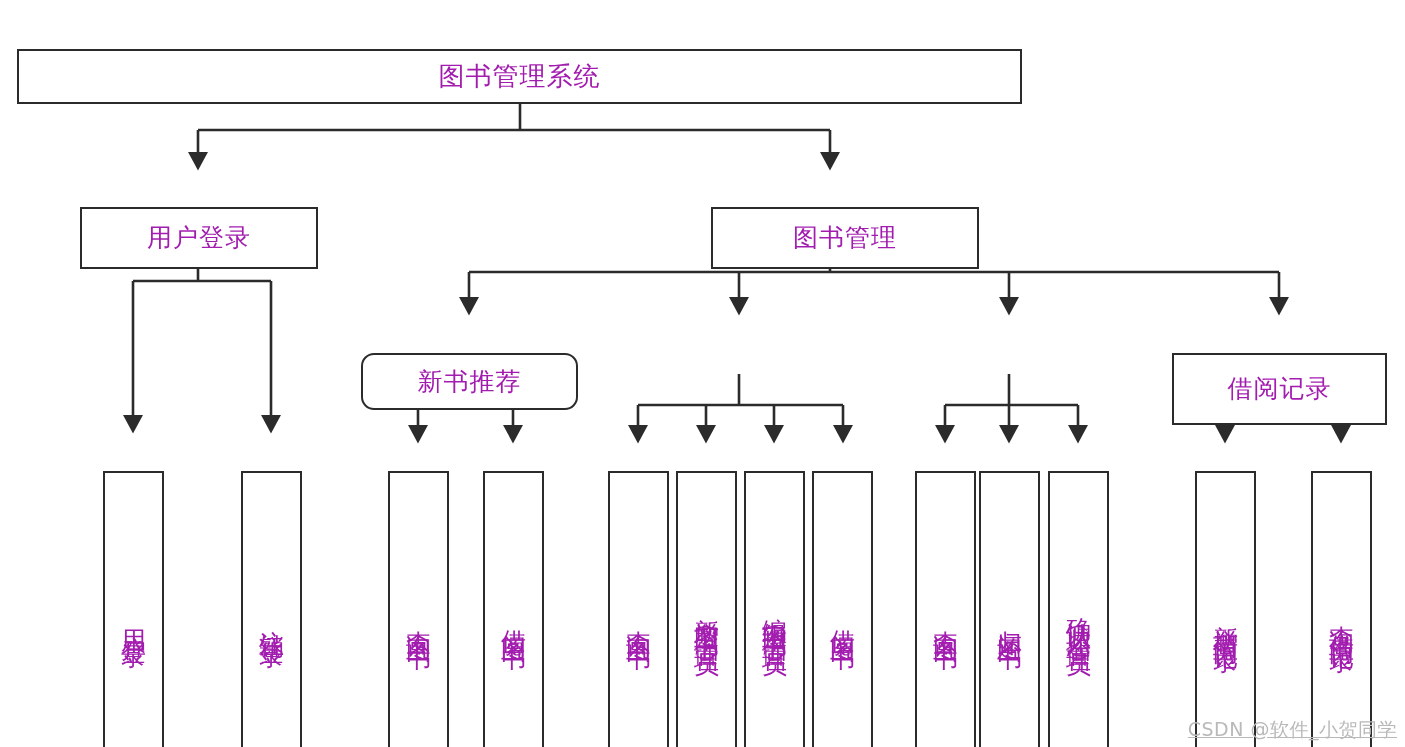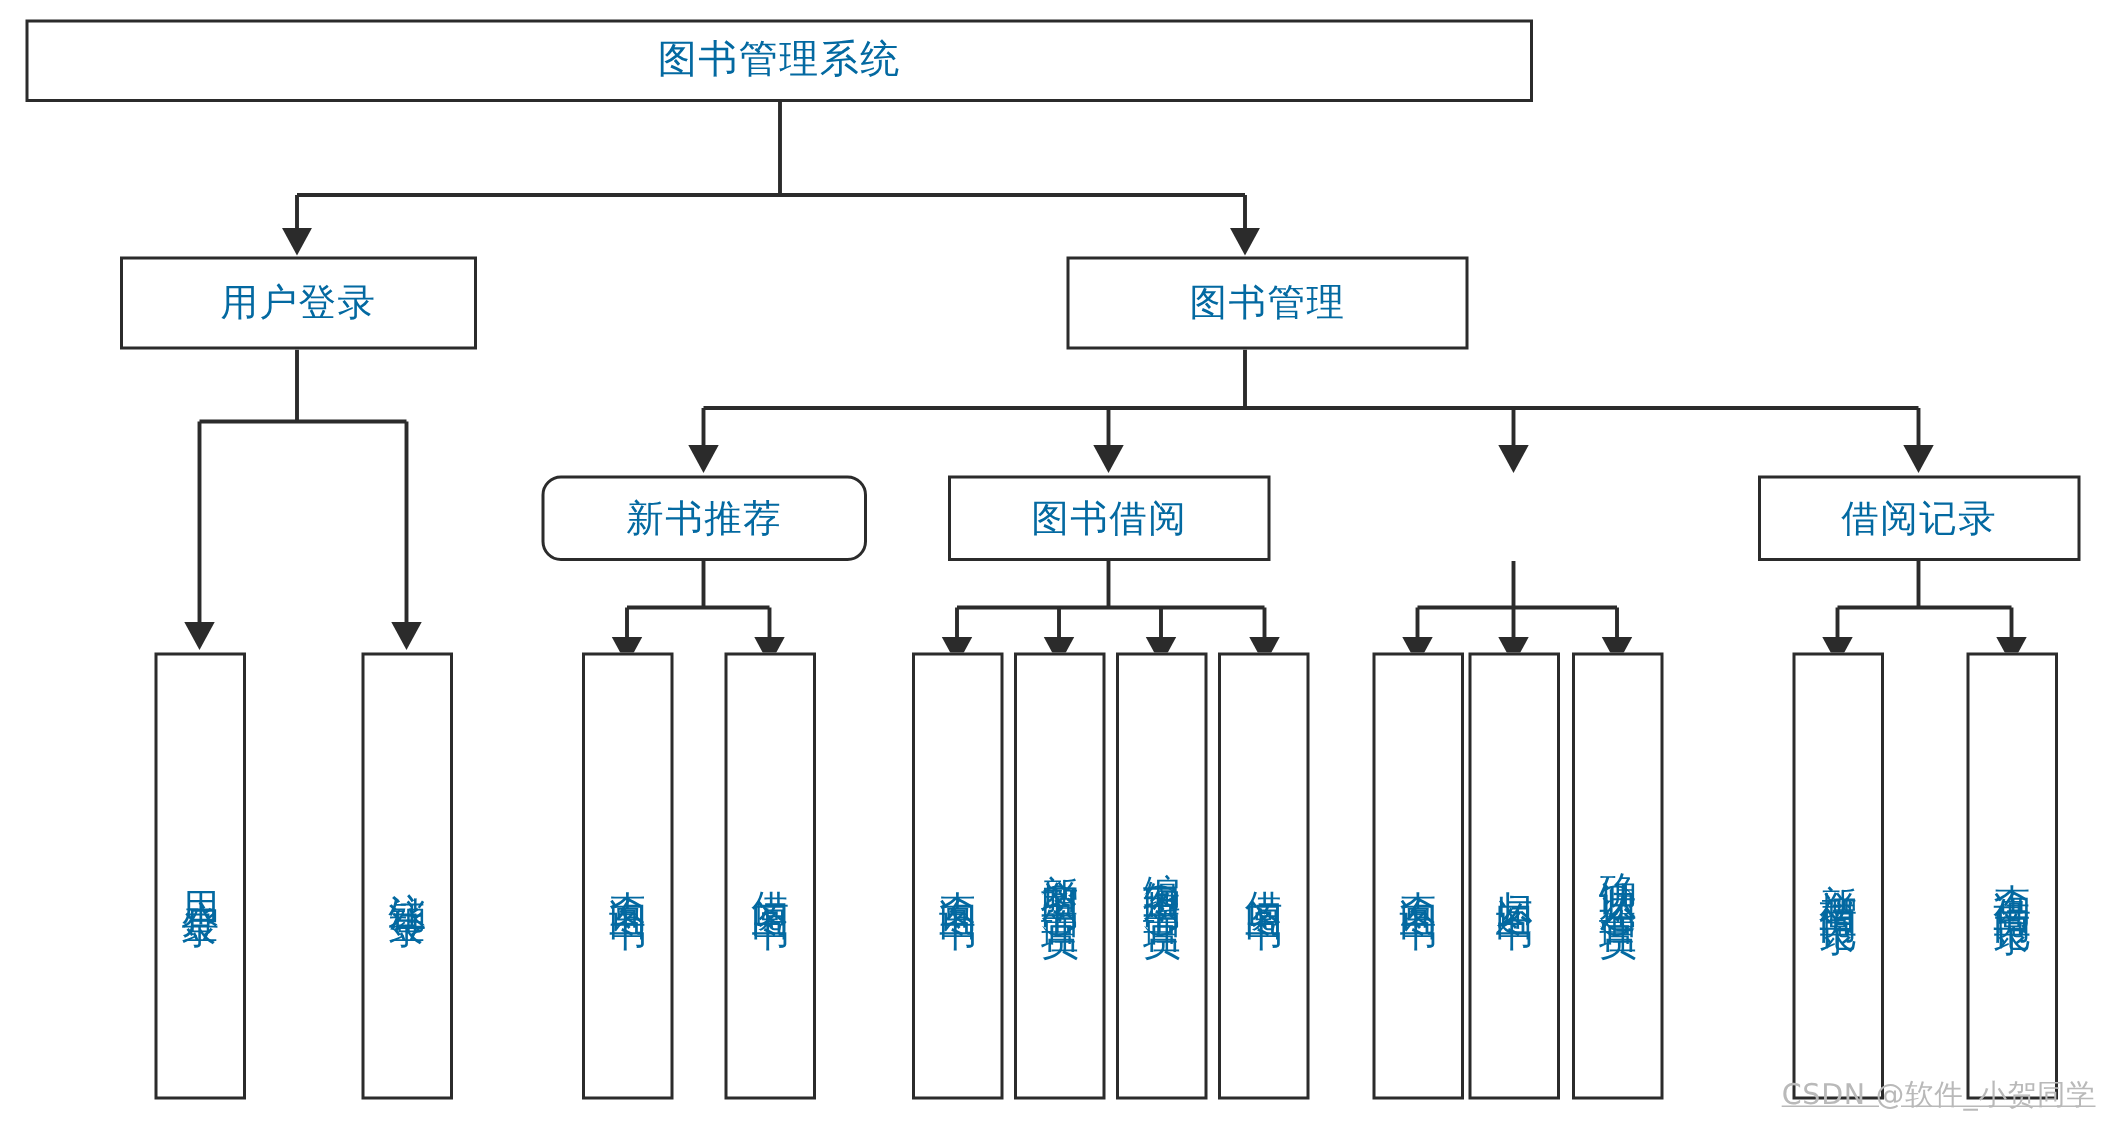--- a/index.html
+++ b/index.html
@@ -26,21 +26,22 @@
     pointer-events: none;
   }
   .node {
     position: absolute;
     box-sizing: border-box;
     border: 2.5px solid #2b2b2b;
     background: #ffffff;
     display: flex;
     align-items: center;
     justify-content: center;
-    color: #0369a1;
+    color: #a21caf;
+    margin-top: 36px;
   }
   .node.horiz {
     font-size: 25px;
     letter-spacing: 1px;
     line-height: 1.1;
   }
   .node.root {
     font-size: 26px;
   }
   .node.leaf {
@@ -133,26 +134,23 @@
   </div>
 
   <div class="node horiz" style="left:711px; top:171px; width:268px; height:62px;">
     <span>图书管理</span>
   </div>
 
   <div class="node horiz" style="left:361px; top:317px; width:217px; height:57px;border-radius:13px;">
     <span>新书推荐</span>
   </div>
 
-  <div class="node horiz" style="left:632px; top:317px; width:215px; height:57px;">
-    <span>图书借阅</span>
-  </div>
-
-
-  <div class="node horiz" style="left:1172px; top:317px; width:215px; height:57px;">
+
+
+  <div class="node horiz" style="left:1172px; top:317px; width:215px; height:72px;">
     <span>借阅记录</span>
   </div>
 
   <div class="node leaf" style="left:103px; top:435px; width:61px; height:298px;">
     <span class="vtext">用户登录</span>
   </div>
 
   <div class="node leaf" style="left:241px; top:435px; width:61px; height:298px;">
     <span class="vtext">注销登录</span>
   </div>

